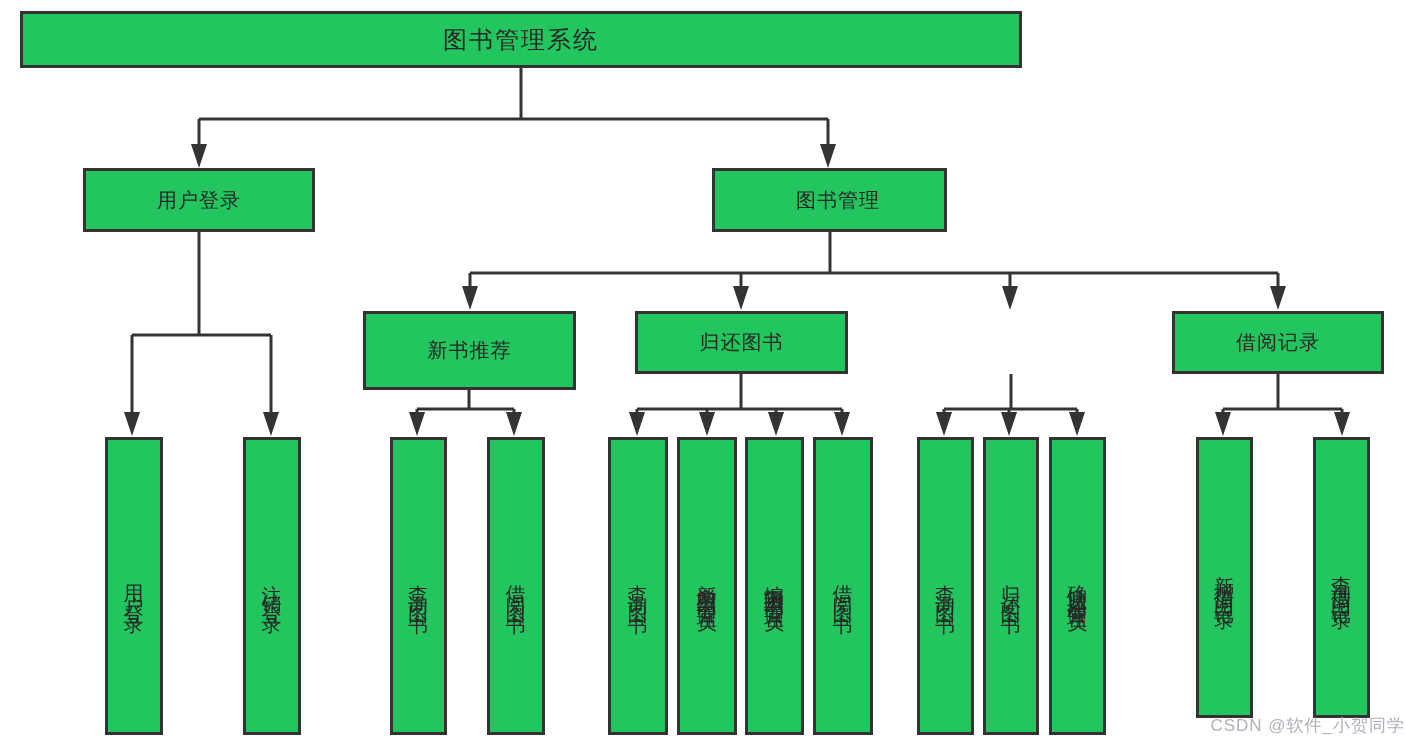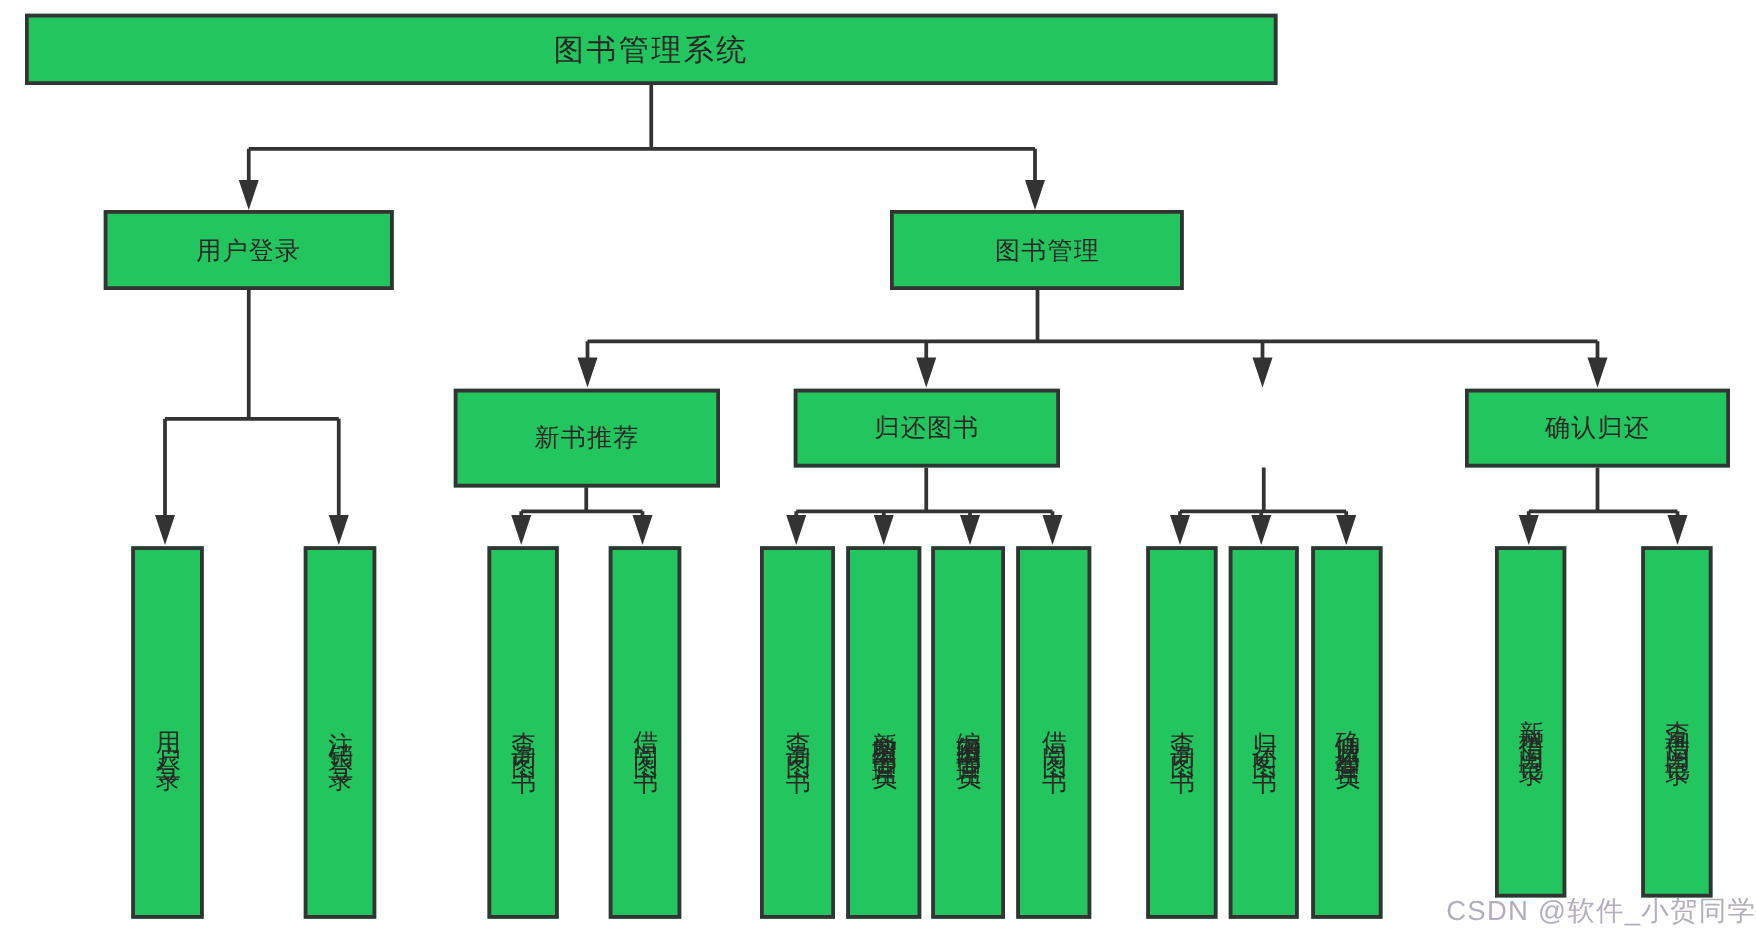--- a/index.html
+++ b/index.html
@@ -33,21 +33,21 @@
     font-size: 20px;
     letter-spacing: 10px;
     line-height: 1;
     padding-top: 6px;
   }
   .vbox.tight { letter-spacing: 4px; padding-top: 2px; }
   .watermark {
     position: absolute;
     right: 0px;
     top: 714px;
-    font-size: 22px;
+    font-size: 17px;
     color: #b3adbd;
     white-space: nowrap;
     letter-spacing: 1px;
     z-index: 5;
   }
 </style>
 </head>
 <body>
 
 <div class="canvas">
@@ -128,21 +128,21 @@
     </g>
   </svg>
 
   <div class="box rootbox" style="left:20px; top:11px; width:1002px; height:57px;">图书管理系统</div>
 
   <div class="box hbox" style="left:83px; top:168px; width:232px; height:64px;">用户登录</div>
   <div class="box hbox" style="left:712px; top:168px; width:235px; height:64px;padding-left:17px;">图书管理</div>
 
   <div class="box hbox" style="left:363px; top:311px; width:213px; height:79px;">新书推荐</div>
   <div class="box hbox" style="left:635px; top:311px; width:213px; height:63px;">归还图书</div>
-  <div class="box hbox" style="left:1172px; top:311px; width:212px; height:63px;">确认归还</div>
+  <div class="box hbox" style="left:1172px; top:311px; width:212px; height:63px;">借阅记录</div>
 
   <div class="box vbox" style="left:105px; top:437px; width:58px; height:298px;">用户登录</div>
   <div class="box vbox" style="left:243px; top:437px; width:58px; height:298px;">注销登录</div>
 
   <div class="box vbox" style="left:390px; top:437px; width:57px; height:298px;">查询图书</div>
   <div class="box vbox" style="left:487px; top:437px; width:58px; height:298px;">借阅图书</div>
 
   <div class="box vbox" style="left:608px; top:437px; width:60px; height:298px;">查询图书</div>
   <div class="box vbox tight" style="left:677px; top:437px; width:60px; height:298px;">新增图书（管理员）</div>
   <div class="box vbox tight" style="left:745px; top:437px; width:59px; height:298px;">编辑图书（管理员）</div>

